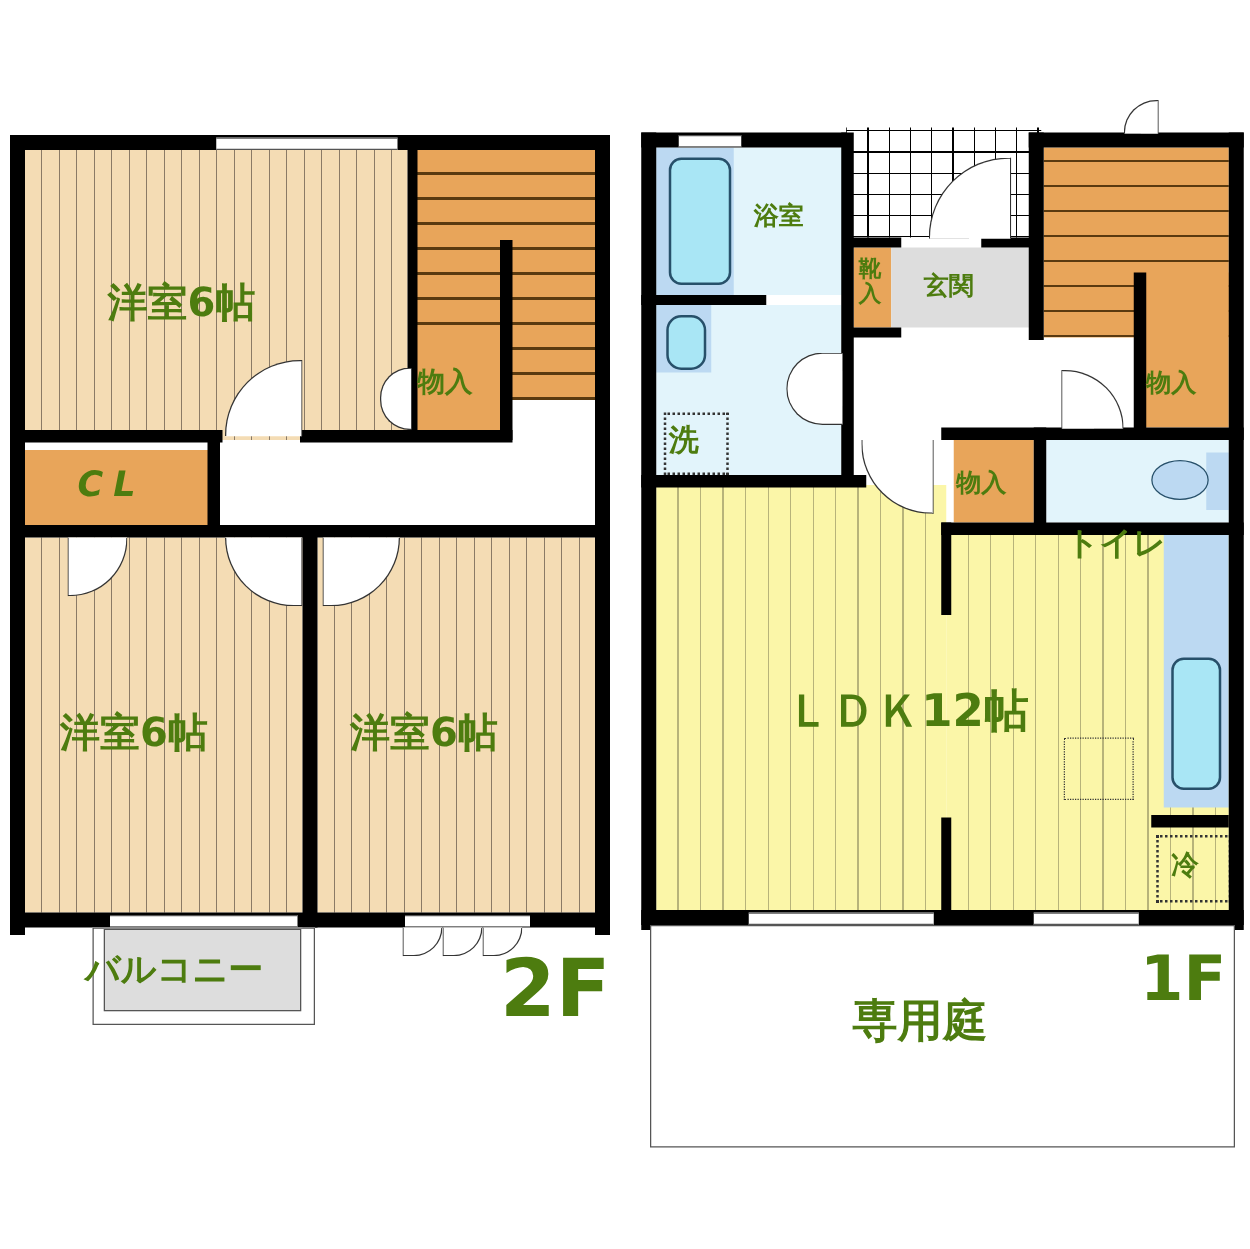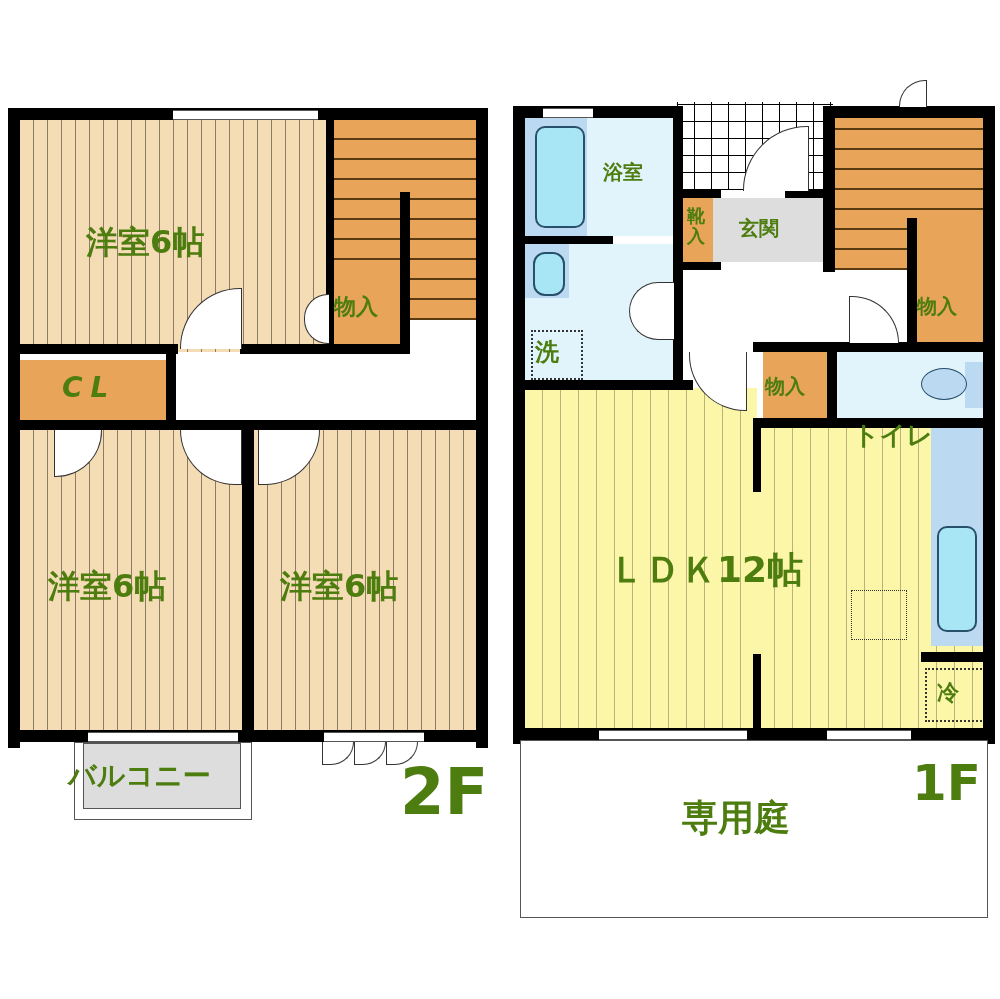--- a/index.html
+++ b/index.html
@@ -143,20 +143,20 @@
   <div class="door-arc" style="left:336px;top:190px;width:48px;height:46px;border-radius:0 48px 0 0;border-bottom:none;"></div>
   <div class="door-arc" style="left:386px;top:-26px;width:26px;height:26px;border-radius:26px 0 0 0;border-bottom:none;"></div>
 
   <div class="label" style="left:90px;top:56px;font-size:20px;">浴室</div>
   <div class="label" style="left:22px;top:234px;font-size:24px;">洗</div>
   <div class="label" style="left:174px;top:100px;font-size:18px;width:20px;white-space:normal;line-height:1.1;">靴入</div>
   <div class="label" style="left:226px;top:112px;font-size:20px;">玄関</div>
   <div class="label" style="left:404px;top:190px;font-size:20px;">物入</div>
   <div class="label" style="left:252px;top:270px;font-size:20px;">物入</div>
   <div class="label" style="left:340px;top:268px;font-size:26px;margin-top:48px;">トイレ</div>
-  <div class="label" style="left:96px;top:446px;font-size:36px;text-align:center;">ＬＤＫ12帖</div>
+  <div class="label" style="left:116px;top:446px;font-size:36px;text-align:center;">ＬＤＫ12帖</div>
   <div class="label" style="left:424px;top:576px;font-size:22px;">冷</div>
 </div>
 
 <div class="abs" style="left:520px;top:740px;width:468px;height:178px;border:1.5px solid #555;background:#fff;"></div>
 <div class="label" style="left:682px;top:800px;font-size:36px;">専用庭</div>
 
 <div class="label" style="left:912px;top:758px;font-size:50px;font-weight:900;">1F</div>
 
 </body></html>

